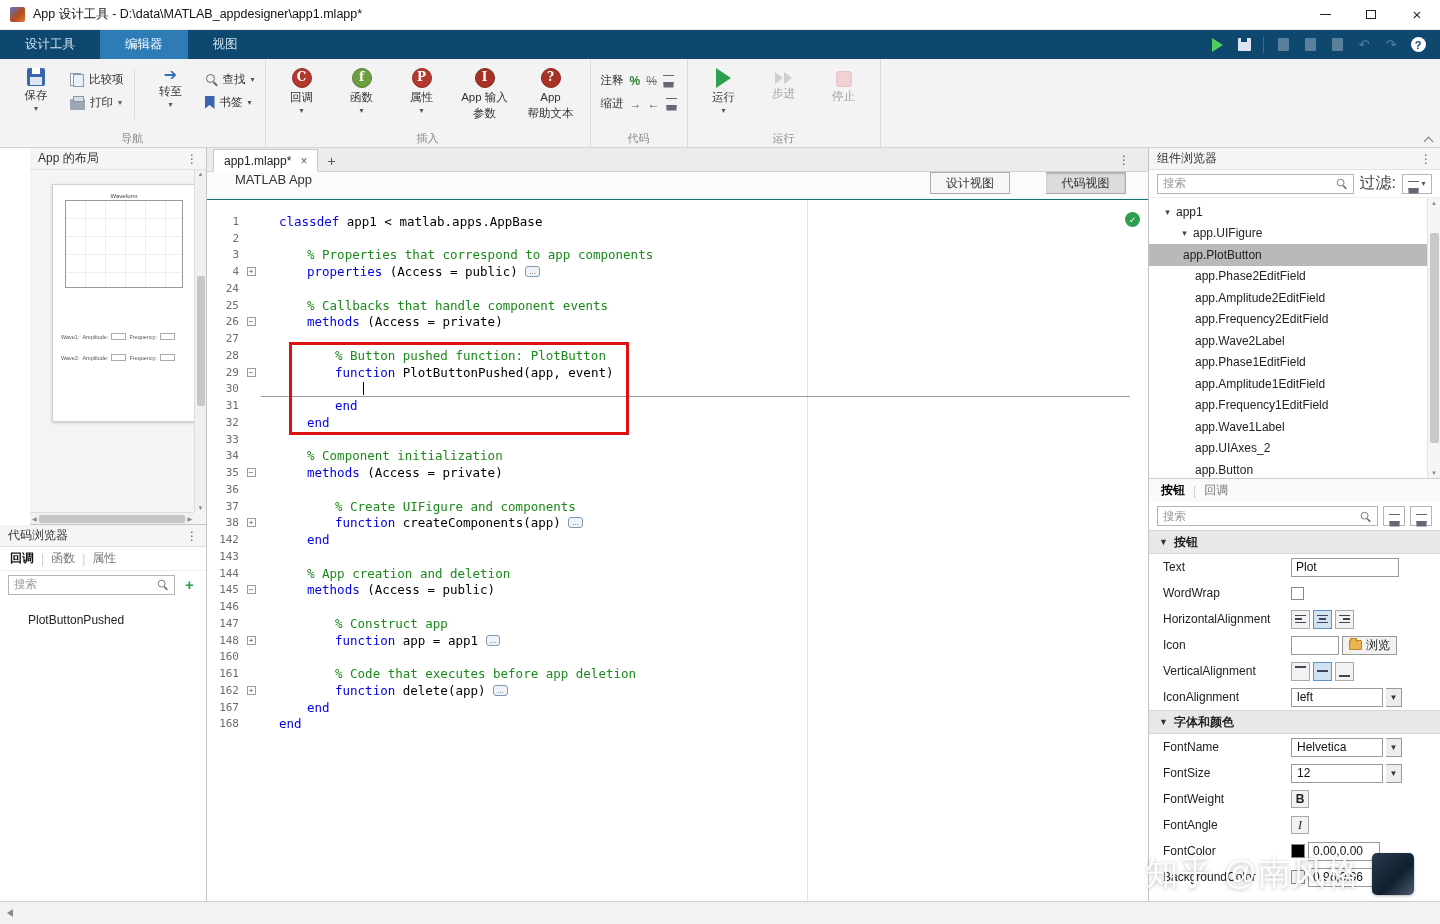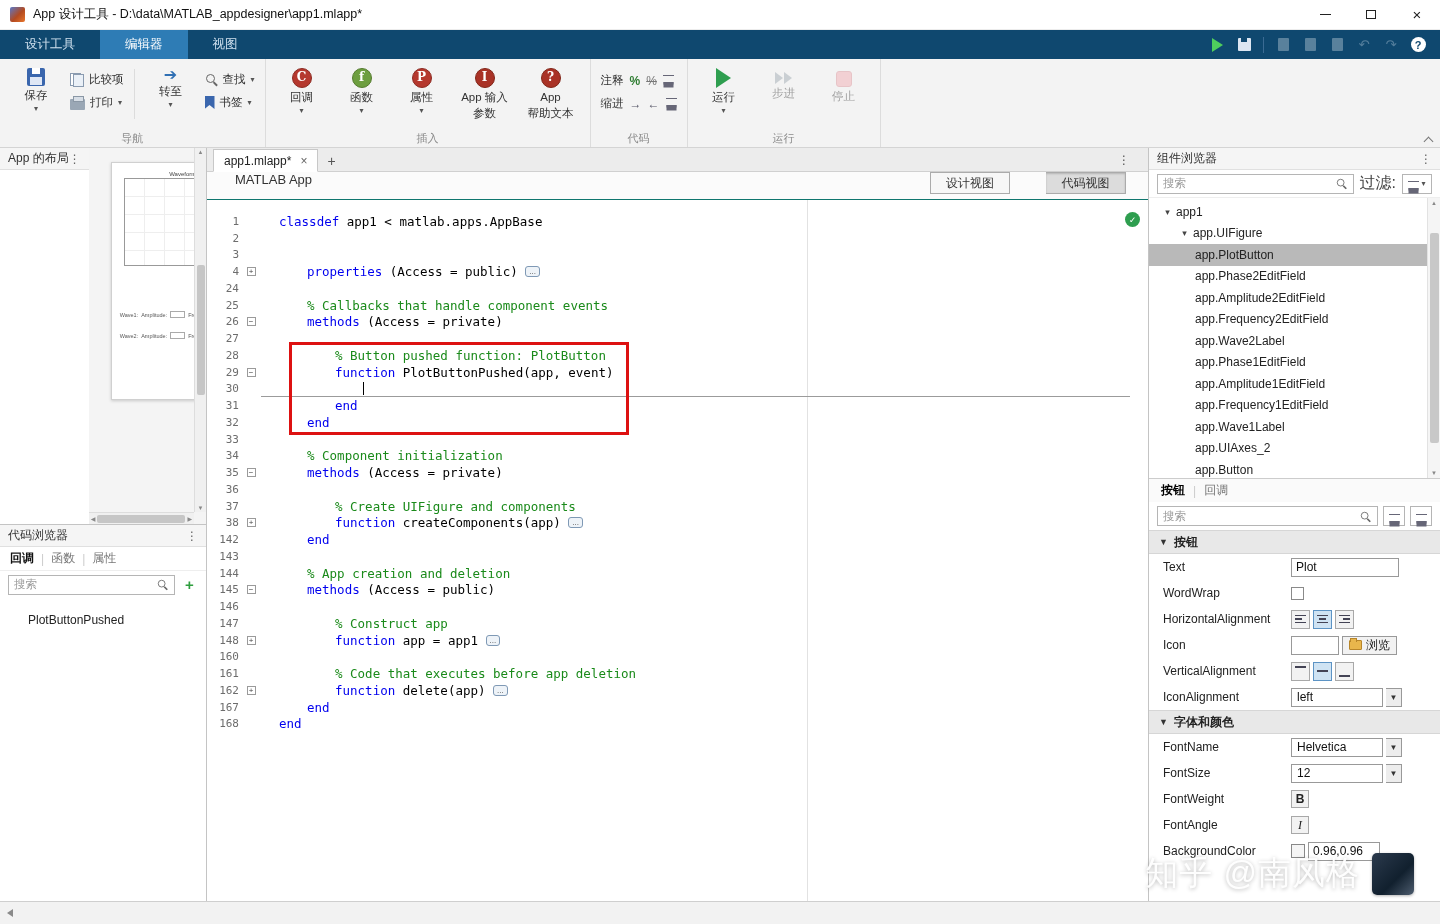--- a/index.html
+++ b/index.html
@@ -73,21 +73,21 @@
   .ribbon-collapse{position:absolute;right:8px;bottom:4px;width:8px;height:8px;}
   .ribbon-collapse:before{content:"";position:absolute;left:1px;top:3px;width:6px;height:6px;border-left:1.5px solid #777;border-top:1.5px solid #777;transform:rotate(45deg);}
 
   
   .main{flex:1;display:flex;min-height:0;}
 
   
   .left{width:207px;flex:0 0 auto;border-right:1px solid #c4c4c4;display:flex;flex-direction:column;background:#fff;}
   .panel-header{height:22px;flex:0 0 auto;background:#f5f5f5;border-bottom:1px solid #e0e0e0;display:flex;align-items:center;padding:0 8px;font-size:12px;color:#333;}
   .menu-dots{margin-left:auto;color:#666;font-size:12px;}
-  .layout-panel{height:377px;flex:0 0 auto;display:flex;flex-direction:row;border-bottom:1px solid #c4c4c4;}
+  .layout-panel{height:377px;flex:0 0 auto;display:flex;flex-direction:column;border-bottom:1px solid #c4c4c4;margin-left:30px;}
   .layout-canvas{flex:1;background:#f4f4f4;position:relative;overflow:hidden;}
   .preview-card{position:absolute;left:22px;top:14px;width:150px;height:238px;background:#fff;border:1px solid #d0d0d0;box-shadow:0 1px 3px rgba(0,0,0,.18);}
   .mini-plot{position:absolute;left:12px;top:8px;width:118px;height:102px;}
   .mini-plot-title{font-size:6px;color:#444;text-align:center;margin-bottom:1px;}
   .mini-plot-box{width:100%;height:88px;border:1px solid #999;background:
       repeating-linear-gradient(to right,transparent 0 19px,#eee 19px 20px),
       repeating-linear-gradient(to bottom,transparent 0 17px,#eee 17px 18px);}
   .mini-rows{position:absolute;left:8px;top:148px;right:6px;display:flex;flex-direction:column;gap:14px;}
   .mini-row{display:flex;align-items:center;gap:3px;font-size:5.5px;color:#555;white-space:nowrap;}
   .mini-input{width:15px;height:7px;border:1px solid #aaa;background:#fff;flex:0 0 auto;}
@@ -447,20 +447,21 @@
               <span class="ct" style="padding-left: 18px;"><span class="tok-kw">classdef</span><span class="tok-pl"> app1 &lt; matlab.apps.AppBase</span></span>
             </div>
             <div class="code-line">
               <span class="ln">2</span>
               <span class="fold"></span>
               <span class="ct" style="padding-left: 18px;"></span>
             </div>
             <div class="code-line">
               <span class="ln">3</span>
               <span class="fold"></span>
+              <span class="ct" style="padding-left: 46px;"><span class="tok-cm">% Properties that correspond to app components</span></span>
             </div>
             <div class="code-line">
               <span class="ln">4</span>
               <span class="fold">
                 <span class="fold-box">+</span>
               </span>
               <span class="ct" style="padding-left: 46px;"><span class="tok-kw">properties</span><span class="tok-pl"> (Access = public) </span><span class="tok-el">...</span></span>
             </div>
             <div class="code-line">
               <span class="ln">24</span>
@@ -636,21 +637,21 @@
       <div class="tree-wrap">
         <div class="tree">
             <div class="tree-row" style="padding-left: 12px;">
               <span class="tw">▾</span>
               <span>app1</span>
             </div>
             <div class="tree-row" style="padding-left: 29px;">
               <span class="tw">▾</span>
               <span>app.UIFigure</span>
             </div>
-            <div class="tree-row selected" style="padding-left: 46px;">
+            <div class="tree-row selected" style="padding-left: 34px;">
               <span>app.PlotButton</span>
             </div>
             <div class="tree-row" style="padding-left: 46px;">
               <span>app.Phase2EditField</span>
             </div>
             <div class="tree-row" style="padding-left: 46px;">
               <span>app.Amplitude2EditField</span>
             </div>
             <div class="tree-row" style="padding-left: 46px;">
               <span>app.Frequency2EditField</span>
@@ -797,20 +798,27 @@
               <span class="sq-btn" style="font-weight:bold">B</span>
             </div>
         </div>
         <div class="prop-row">
           <span class="prop-label">FontAngle</span>
           <div class="prop-control">
               <span class="sq-btn" style="font-style:italic;font-family:'Liberation Serif','DejaVu Serif',serif">I</span>
             </div>
         </div>
         <div class="prop-row">
+          <span class="prop-label">FontColor</span>
+          <div class="prop-control">
+            <span class="swatch" style="background:#000"></span>
+            <span class="color-input">0.00,0.00</span>
+          </div>
+        </div>
+        <div class="prop-row">
           <span class="prop-label">BackgroundColor</span>
           <div class="prop-control">
             <span class="swatch" style="background:#f5f5f5"></span>
             <span class="color-input">0.96,0.96</span>
           </div>
         </div>
       </div>
     </div>
   </div>
 

